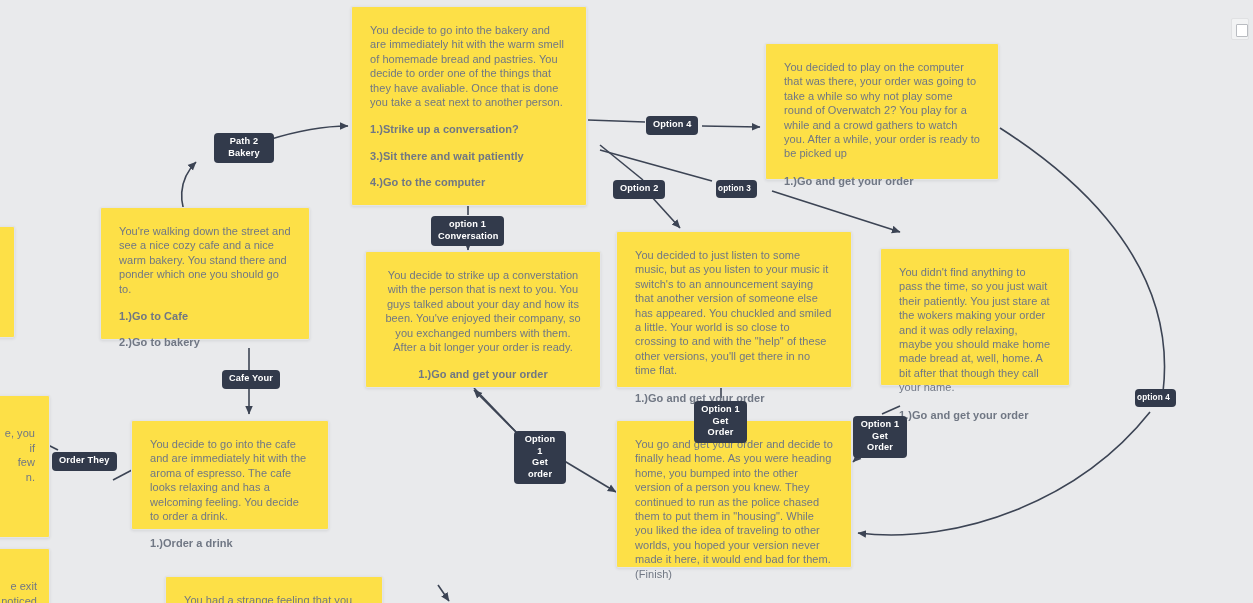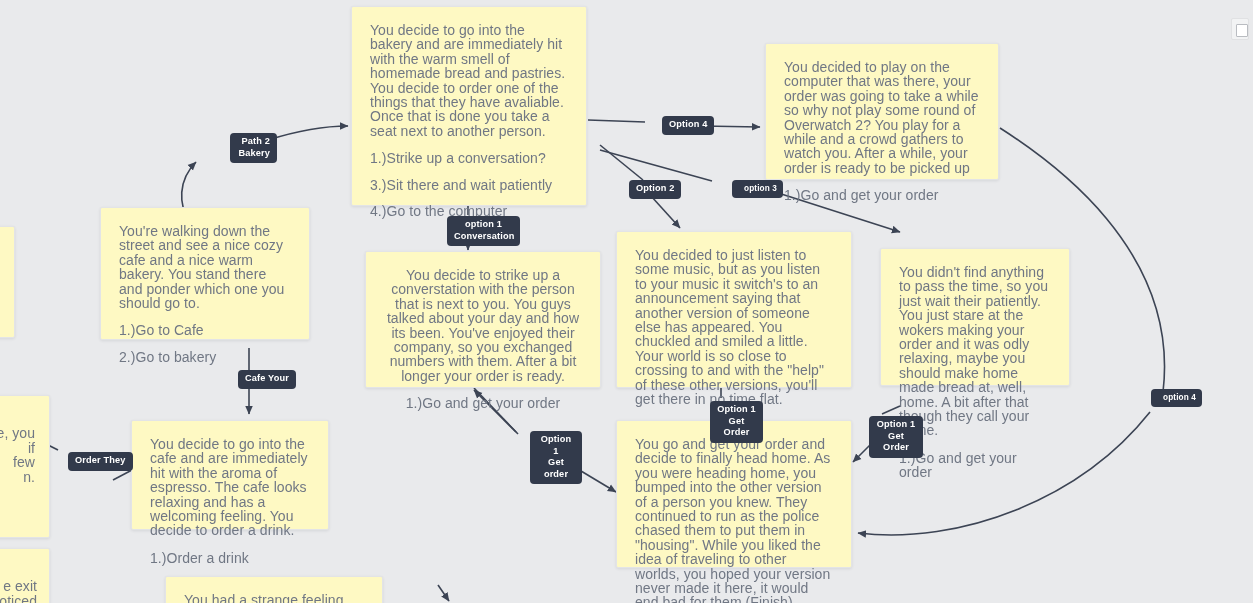--- a/index.html
+++ b/index.html
@@ -22,61 +22,61 @@
   #edges {
     position: absolute;
     left: 0;
     top: 0;
     width: 1253px;
     height: 603px;
     pointer-events: none;
   }
   .node {
     position: absolute;
-    background: #fef9c3;
+    background: #fde047;
     border: 1px solid #e3e4e6;
     border-radius: 2px;
     box-shadow: 0 1px 3px rgba(40,45,60,0.10);
     box-sizing: border-box;
     padding: 16px 18px 14px 18px;
     color: #707784;
-    font-size: 14px;
+    font-size: 11px;
     line-height: 14.4px;
     letter-spacing: 0.05px;
   }
   .node p {
     margin: 0 0 13px 0;
   }
   .node p:last-child {
     margin-bottom: 0;
   }
   .node .opt {
     margin: 0 0 12px 0;
+    font-weight: bold;
   }
   .node .opt:last-child {
     margin-bottom: 0;
   }
   .edge-label {
     position: absolute;
     background: #323a4b;
     color: #ffffff;
     font-size: 9.2px;
     font-weight: bold;
     line-height: 11.5px;
     border-radius: 4px;
     padding: 3px 7px 4px 7px;
     text-align: center;
     white-space: pre-line;
     letter-spacing: 0.15px;
     box-sizing: border-box;
-    margin-left: 16px;
   }
   .edge-label.small {
     font-size: 8.2px;
-    padding: 3px 6px 3px 12px;
+    padding: 3px 6px 3px 2px;
   }
   .corner-widget {
     position: absolute;
     right: 4px;
     top: 18px;
     width: 18px;
     height: 22px;
     background: #f2f3f4;
     border: 1px solid #e0e1e3;
     border-radius: 2px;
@@ -198,21 +198,21 @@
 noticed
 d</p>
   </div>
 
   <div class="node" style="left:-40px; top:226px; width:55px; height:112px;"></div>
 
   <div class="node" style="left:165px; top:576px; width:218px; height:60px;">
     <p>You had a strange feeling that you shouldn't</p>
   </div>
 
-  <div class="edge-label" style="left:214px; top:133px; width:47px;text-align:right;">Path 2
+  <div class="edge-label" style="left:214px; top:133px; width:60px;">Path 2
 Bakery</div>
 
   <div class="edge-label" style="left:646px; top:116px;">Option 4</div>
 
   <div class="edge-label" style="left:613px; top:180px;">Option 2</div>
 
   <div class="edge-label small" style="left:716px; top:180px;">option 3</div>
 
   <div class="edge-label" style="left:431px; top:216px; width:73px;">option 1
 Conversation</div>

